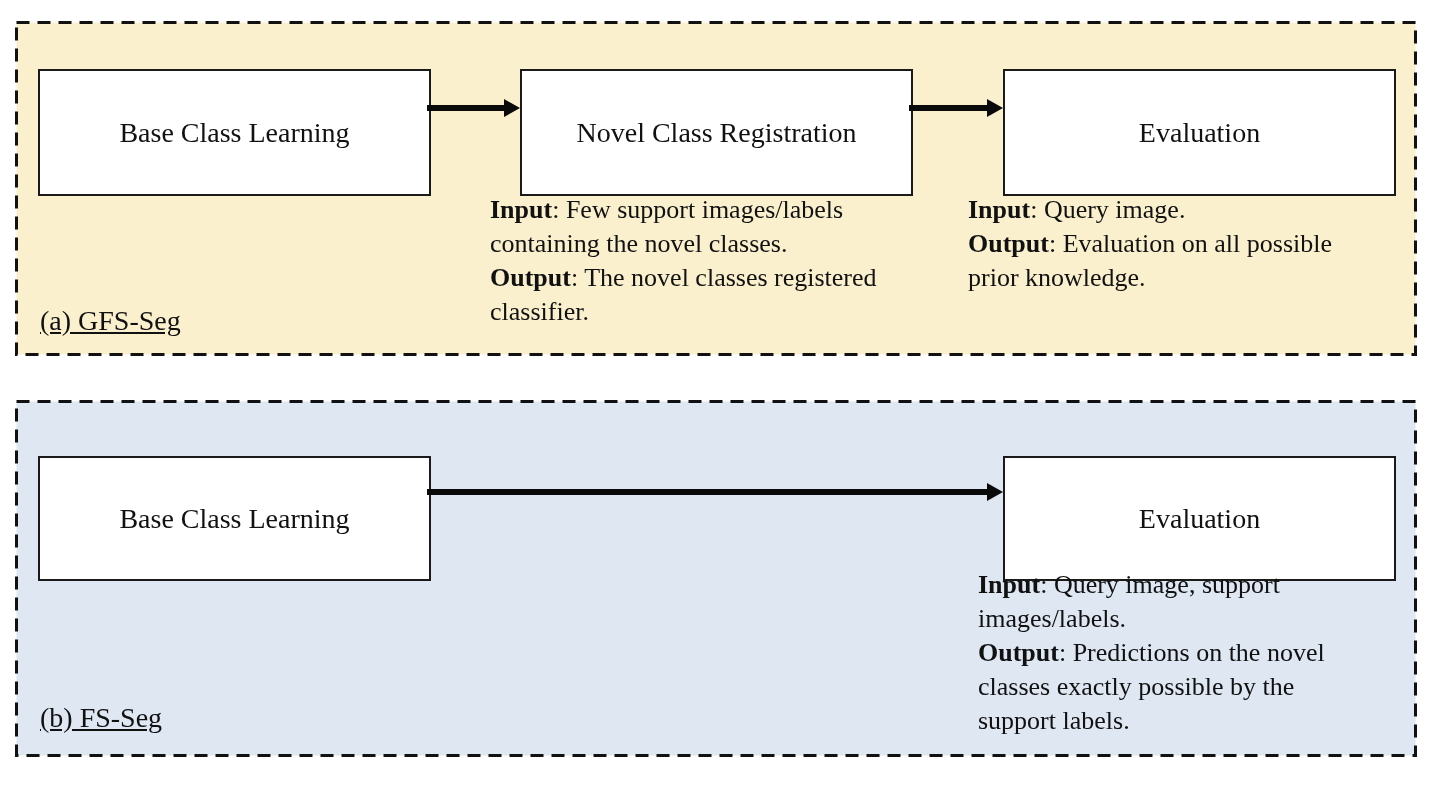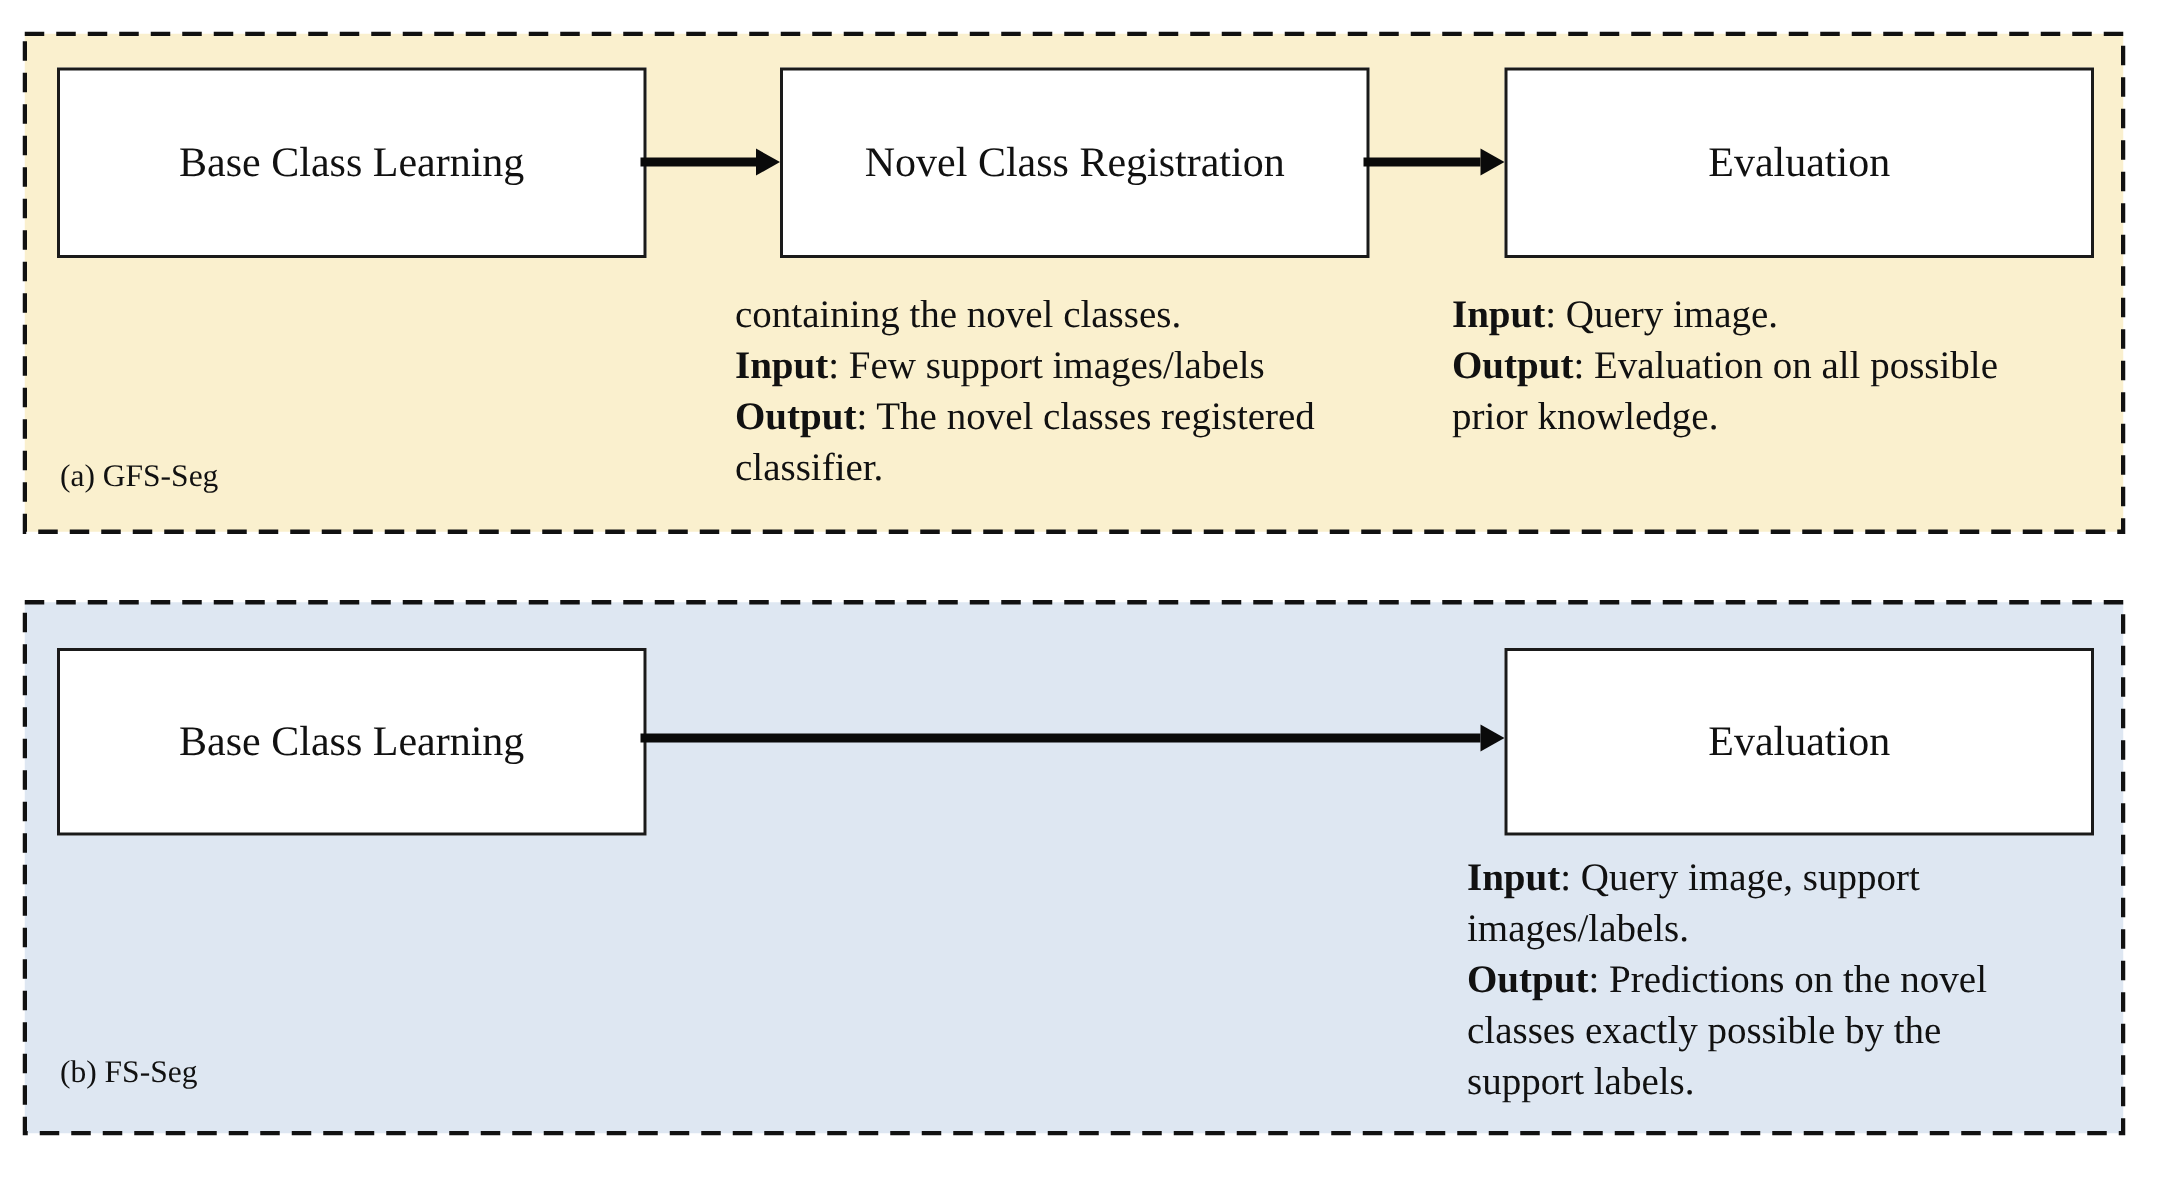--- a/index.html
+++ b/index.html
@@ -13,25 +13,27 @@
   }
   .panel{position:absolute;}
   .panel svg.dash{position:absolute;left:0;top:0;}
   .node{
     position:absolute;
     background:#ffffff;
     border:2px solid #1a1a1a;
     display:flex;align-items:center;justify-content:center;
     font-size:28px;
     text-align:center;
+    margin-top:24px;
   }
   .panel-label{
     position:absolute;
-    font-size:21px;
+    font-size:28px;
     white-space:nowrap;
+    text-decoration:underline;
   }
   .note{
     position:absolute;
     font-size:26px;
     line-height:34px;
   }
   .note .line{white-space:nowrap;}
   .note .b{font-weight:bold;}
   .arrow{
     position:absolute;height:18px;
@@ -71,22 +73,22 @@
     <div class="arrow" style="left:894px;top:78px;width:94px;">
       <div class="shaft"></div>
       <div class="head"></div>
     </div>
 
     <div class="node" style="left:988px;top:24px;width:389px;height:123px;">
       <span>Evaluation</span>
     </div>
 
     <div class="note" style="left:475px;top:172px;width:450px;">
+      <div class="line"><span class="b">Input</span><span>: Few support images/labels</span></div>
       <div class="line"><span class="b"></span><span>containing the novel classes.</span></div>
-      <div class="line"><span class="b">Input</span><span>: Few support images/labels</span></div>
       <div class="line"><span class="b">Output</span><span>: The novel classes registered</span></div>
       <div class="line"><span class="b"></span><span>classifier.</span></div>
     </div>
 
     <div class="note" style="left:953px;top:172px;width:440px;">
       <div class="line"><span class="b">Input</span><span>: Query image.</span></div>
       <div class="line"><span class="b">Output</span><span>: Evaluation on all possible</span></div>
       <div class="line"><span class="b"></span><span>prior knowledge.</span></div>
     </div>
 

